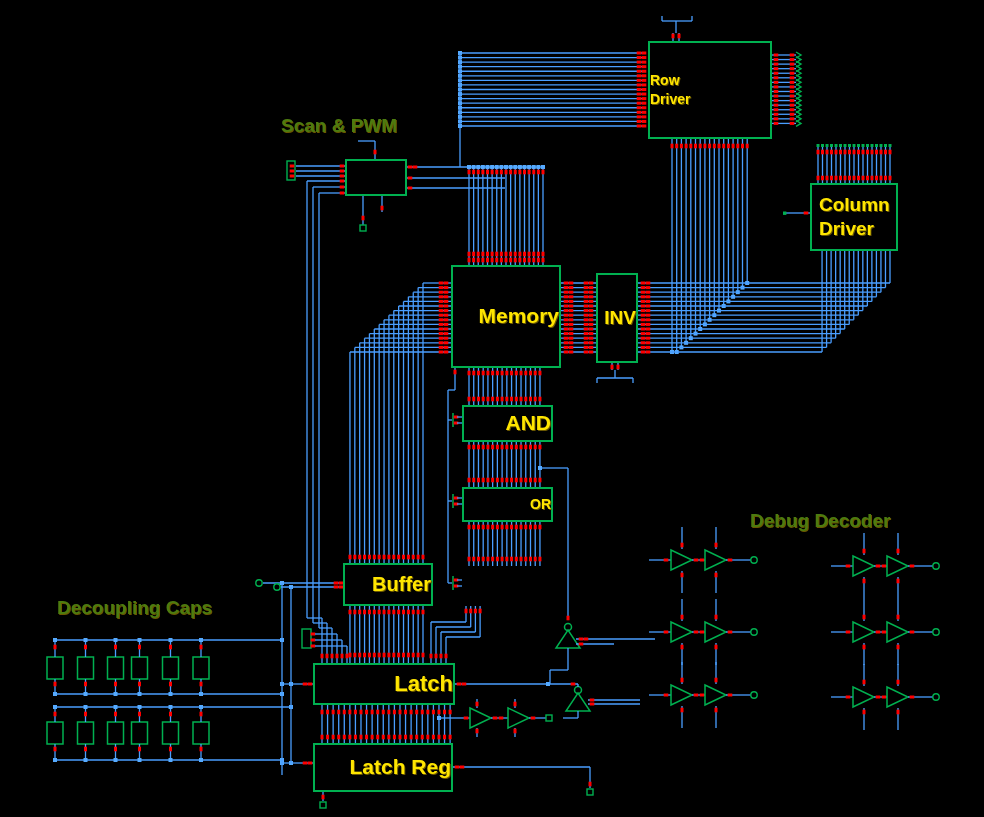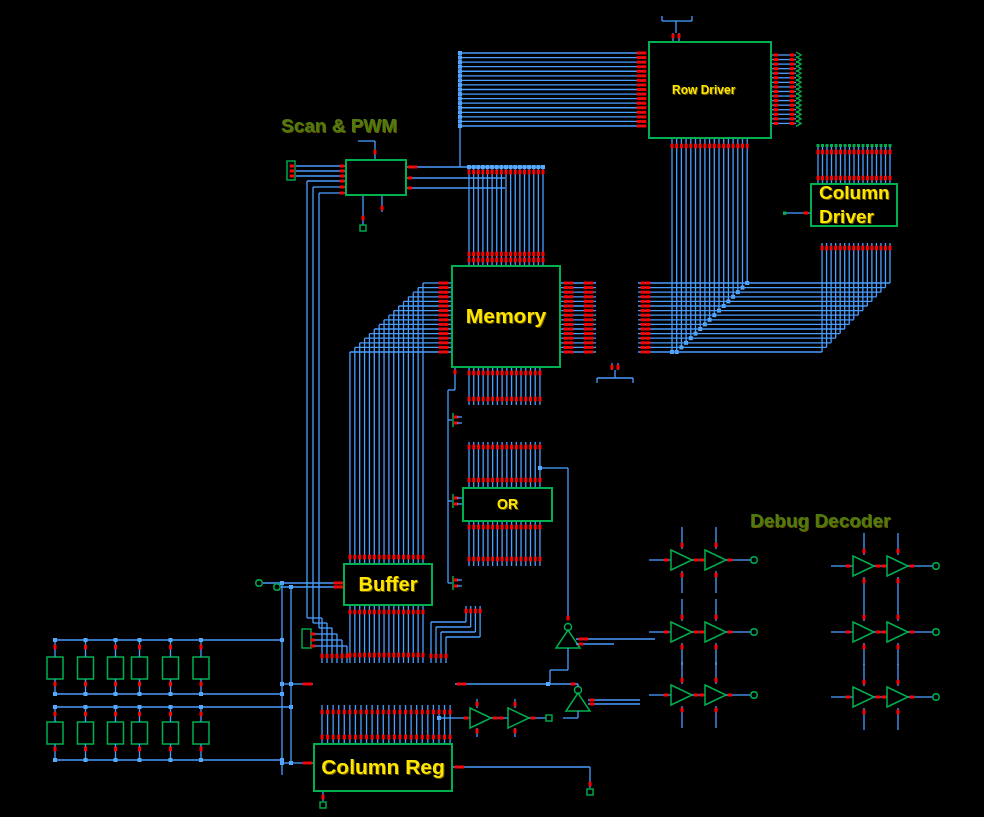--- a/index.html
+++ b/index.html
@@ -1,20 +1,20 @@
 <!DOCTYPE html>
 <html><head>
 <meta charset="utf-8">
 <style>
   html,body{margin:0;padding:0;background:#000;}
   #stage{position:relative;width:984px;height:817px;background:#000;overflow:hidden;
          font-family:"Liberation Sans","DejaVu Sans",sans-serif;}
   #wires{position:absolute;left:0;top:0;}
   .blk{position:absolute;box-sizing:border-box;border:2px solid #00B050;background:#000;
-       display:flex;align-items:center;justify-content:center;z-index:2;}
+       display:flex;align-items:center;justify-content:flex-end;z-index:2;}
   .lbl{color:#FFE600;font-weight:bold;text-align:center;line-height:1.15;
        text-shadow:1px 1px 0 #6b5800;}
   .lbl.left{text-align:left;}
   .title{position:absolute;color:#4d7c0f;font-weight:bold;font-size:19px;z-index:2;
          text-shadow:1px 1px 0 #6b5800;white-space:nowrap;}
 </style>
 </head>
 <body>
 
 <div id="stage">
@@ -1292,43 +1292,53 @@
         <rect x="862.5" y="709.7" width="3" height="4.6" fill="#FF0000"></rect>
         <line x1="898" y1="664" x2="898" y2="686" stroke="#4A9EFF" stroke-width="1.3"></line>
         <rect x="896.5" y="679.7" width="3" height="4.6" fill="#FF0000"></rect>
         <line x1="898" y1="708" x2="898" y2="730" stroke="#4A9EFF" stroke-width="1.3"></line>
         <rect x="896.5" y="709.7" width="3" height="4.6" fill="#FF0000"></rect>
       </g>
     </svg>
 
   <div class="title" style="left:281px;top:115px">Scan &amp; PWM</div>
   <div class="title" style="left:750px;top:510px">Debug Decoder</div>
+  <div class="title" style="left:57px;top:597px">Decoupling Caps</div>
 
   <div class="blk" style="left:648px;top:41px;width:124px;height:98px;justify-content:flex-start">
-    <span class="lbl left" style="font-size:12px;padding-left:22px;width:66px;line-height:1.35">Row Driver</span>
+    <span class="lbl left" style="font-size:14px;width:66px;line-height:1.35">Row Driver</span>
   </div>
 
-  <div class="blk" style="left:810px;top:183px;width:88px;height:44px;justify-content:flex-start">
+  <div class="blk" style="left:810px;top:183px;width:88px;height:68px;justify-content:flex-start">
     <span class="lbl left" style="font-size:19px;padding-left:7px;width:74px;line-height:1.25">Column Driver</span>
   </div>
 
   <div class="blk" style="left:345px;top:159px;width:62px;height:37px"></div>
 
   <div class="blk" style="left:451px;top:265px;width:110px;height:103px">
     <span class="lbl" style="font-size:21px">Memory</span>
   </div>
 
+  <div class="blk" style="left:596px;top:273px;width:42px;height:90px">
+    <span class="lbl" style="font-size:19px">INV</span>
+  </div>
 
+  <div class="blk" style="left:462px;top:405px;width:91px;height:37px">
+    <span class="lbl" style="font-size:21px">AND</span>
+  </div>
 
   <div class="blk" style="left:462px;top:487px;width:91px;height:35px">
     <span class="lbl" style="font-size:14px">OR</span>
   </div>
 
 
   <div class="blk" style="left:343px;top:563px;width:90px;height:43px">
     <span class="lbl" style="font-size:20px">Buffer</span>
   </div>
 
+  <div class="blk" style="left:313px;top:663px;width:142px;height:42px">
+    <span class="lbl" style="font-size:22px">Latch</span>
+  </div>
 
   <div class="blk" style="left:313px;top:743px;width:140px;height:49px">
-    <span class="lbl" style="font-size:21px">Column Reg</span>
+    <span class="lbl" style="font-size:21px">Latch Reg</span>
   </div>
 </div>
 
 </body></html>

